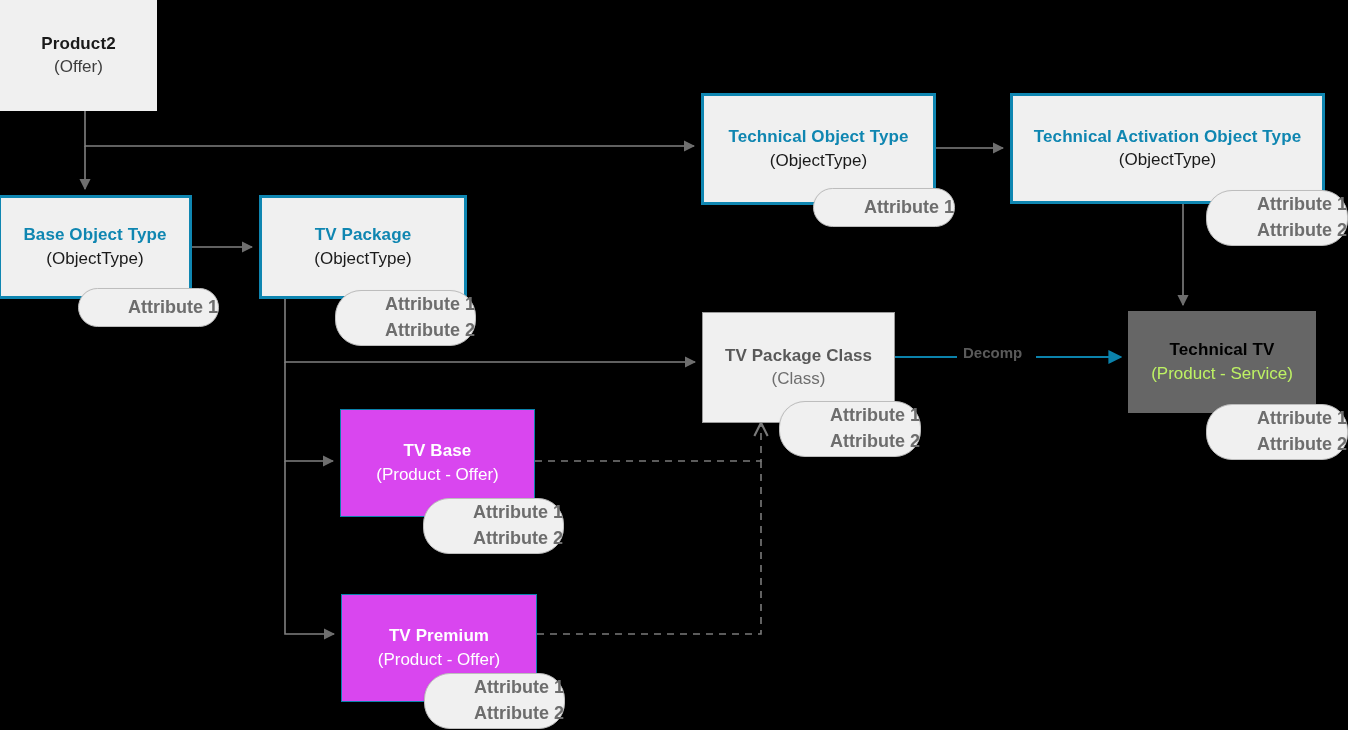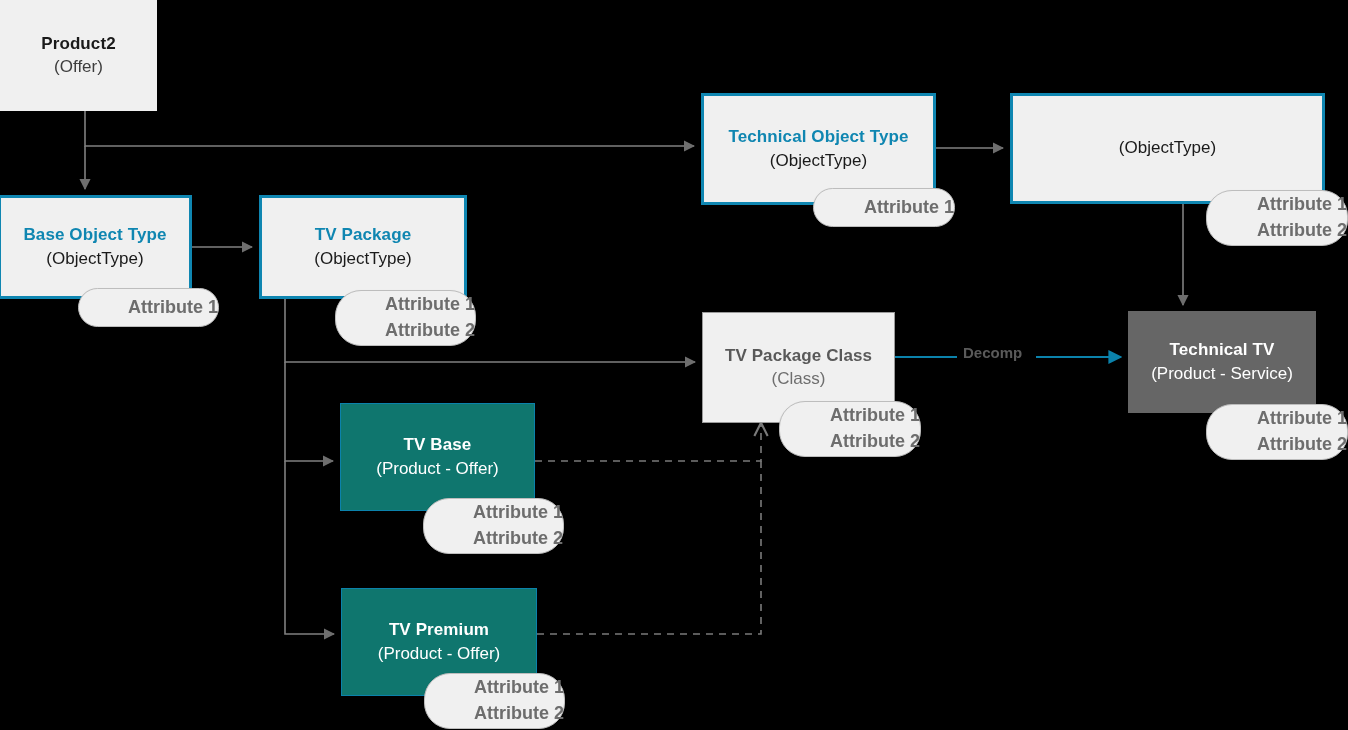--- a/index.html
+++ b/index.html
@@ -65,33 +65,34 @@
   
   .node.klass {
     background: #f0f0f0;
     border: 1px solid #9a9a9a;
   }
   .node.klass .t { color: #595959; }
   .node.klass .s { color: #6e6e6e; }
 
   
   .node.offer {
-    background: #0f766e;
+    background: #d946ef;
     border: 1px solid #0b82ab;
+    margin-top: 6px;
   }
   .node.offer .t { color: #ffffff; }
   .node.offer .s { color: #ffffff; }
 
   
   .node.service {
     background: #666666;
     border: 1px solid #666666;
   }
-  .node.service .t { color: #ffffff; }
-  .node.service .s { color: #ffffff; }
+  .node.service .t { color: #000000; }
+  .node.service .s { color: #bef264; }
 
   
   .pill {
     position: absolute;
     box-sizing: border-box;
     background: #f0f0f0;
     border: 1px solid #bdbdbd;
     border-radius: 26px;
     display: flex;
     flex-direction: column;
@@ -185,20 +186,21 @@
       </div>
       <div class="node otype" style="left: 259px; top: 195px; width: 208px; height: 104px;">
         <div class="t">TV Package</div>
         <div class="s">(ObjectType)</div>
       </div>
       <div class="node otype" style="left: 701px; top: 93px; width: 235px; height: 112px;">
         <div class="t">Technical Object Type</div>
         <div class="s">(ObjectType)</div>
       </div>
       <div class="node otype" style="left: 1010px; top: 93px; width: 315px; height: 111px;">
+        <div class="t">Technical Activation Object Type</div>
         <div class="s">(ObjectType)</div>
       </div>
       <div class="node klass" style="left: 702px; top: 312px; width: 193px; height: 111px;">
         <div class="t">TV Package Class</div>
         <div class="s">(Class)</div>
       </div>
       <div class="node service" style="left: 1128px; top: 311px; width: 188px; height: 102px;">
         <div class="t">Technical TV</div>
         <div class="s">(Product - Service)</div>
       </div>

